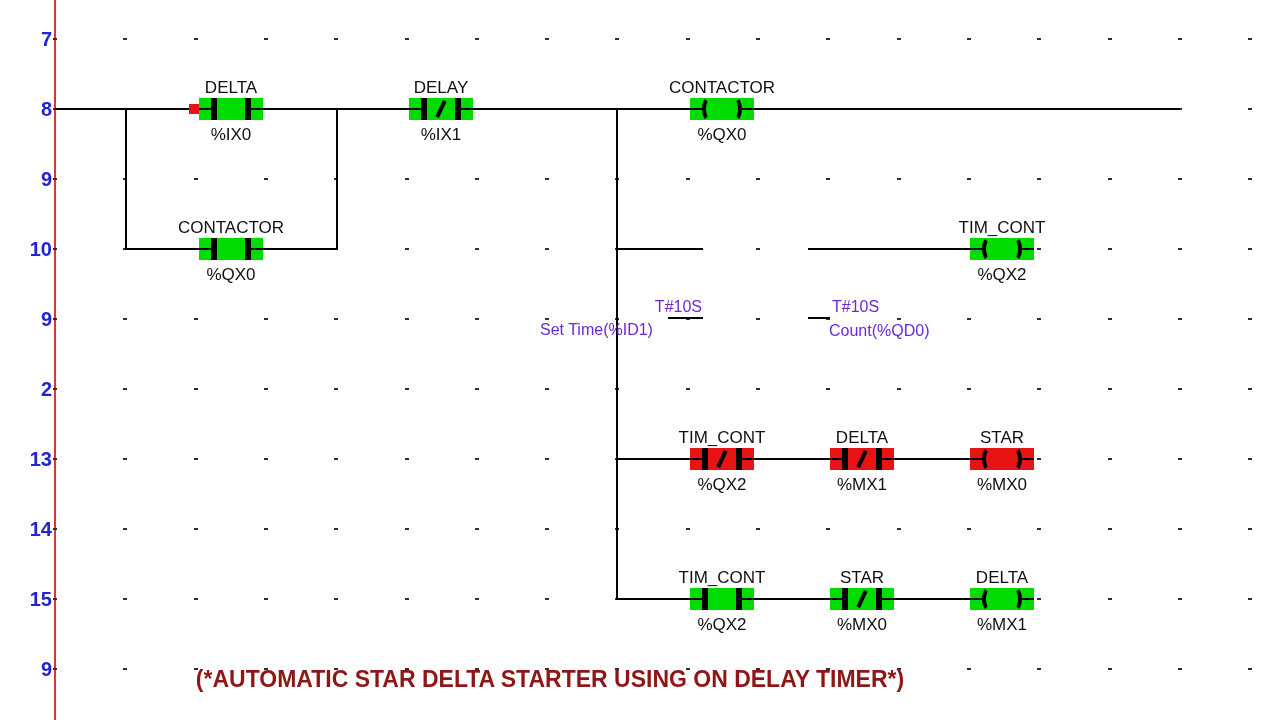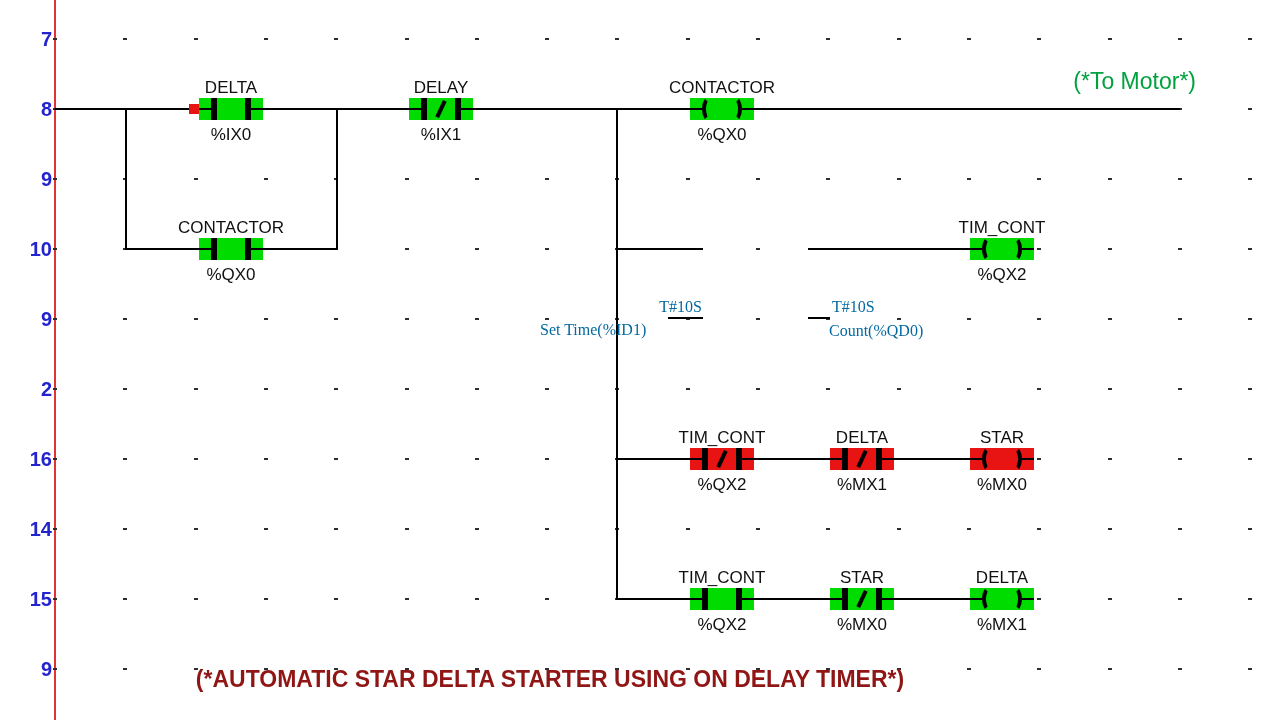--- a/index.html
+++ b/index.html
@@ -31,21 +31,21 @@
   .slash{position:absolute;left:30px;top:2px;width:4px;height:18px;background:#000;transform:rotate(25deg);}
   .arc{position:absolute;width:16px;height:26px;top:-2px;border:4px solid transparent;border-radius:50%;box-sizing:border-box;}
   .arc-l{left:12px;border-left-color:#000;}
   .arc-r{right:12px;border-right-color:#000;}
   
   .tblock{position:absolute;left:703px;top:239px;width:103px;height:85px;border:2px solid #000;background:transparent;}
   .tport{position:absolute;font-size:20px;color:#101010;line-height:20px;white-space:nowrap;}
   .tp-in{left:4px;top:0;} .tp-eno{right:4px;top:0;}
   .tp-pv{left:4px;top:65px;} .tp-cv{right:4px;top:65px;}
   .tp-type{left:0;right:0;top:34px;text-align:center;font-size:17px;}
-  .tanno{position:absolute;font-size:16px;color:#0369a1;white-space:nowrap;font-family:Liberation Serif, serif;}
+  .tanno{position:absolute;font-size:16px;color:#6d28d9;white-space:nowrap;}
   
   .cmt-top{position:absolute;left:1000px;width:196px;top:68px;text-align:right;
            font-size:23px;color:var(--c-cmt-top,#00a23e);white-space:nowrap;}
   .cmt-bottom{position:absolute;left:0;width:1100px;top:666px;text-align:center;
               font-size:23px;font-weight:700;color:var(--c-cmt-bot,#901616);white-space:nowrap;}
   .marker{position:absolute;left:189px;top:104px;width:10px;height:10px;background:var(--c-off,#e81414);}
 </style>
 </head>
 <body>
 
@@ -235,21 +235,21 @@
       <div class="dot" style="left: 1248px; top: 598px;"></div>
       <div class="dot" style="left: 1248px; top: 668px;"></div>
     </div>
 
   <div class="rnum" style="top:27px">7</div>
   <div class="rnum" style="top:97px">8</div>
   <div class="rnum" style="top:167px">9</div>
   <div class="rnum" style="top:237px">10</div>
   <div class="rnum" style="top:307px">9</div>
   <div class="rnum" style="top:377px">2</div>
-  <div class="rnum" style="top:447px">16</div>
+  <div class="rnum" style="top:447px">13</div>
   <div class="rnum" style="top:517px">14</div>
   <div class="rnum" style="top:587px">15</div>
   <div class="rnum" style="top:657px">9</div>
 
   <div class="wire" style="left:55px;top:108px;width:1125px;height:2px"></div>
   <div class="wire" style="left:125px;top:108px;width:2px;height:142px"></div>
   <div class="wire" style="left:125px;top:248px;width:213px;height:2px"></div>
   <div class="wire" style="left:336px;top:108px;width:2px;height:142px"></div>
   <div class="wire" style="left:616px;top:108px;width:2px;height:492px"></div>
   <div class="wire" style="left:617px;top:248px;width:86px;height:2px"></div>
@@ -384,16 +384,15 @@
       <span class="stub stub-l"></span>
         <span class="stub stub-r"></span>
       <span class="arc arc-l"></span>
         <span class="arc arc-r"></span>
     </div>
     <div class="el-addr">%MX1</div>
   </div>
 
   <div class="marker"></div>
 
-  <div class="cmt-top">(*To Motor*)</div>
   <div class="cmt-bottom">(*AUTOMATIC STAR DELTA STARTER USING ON DELAY TIMER*)</div>
 
 </div>
 
 </body></html>

